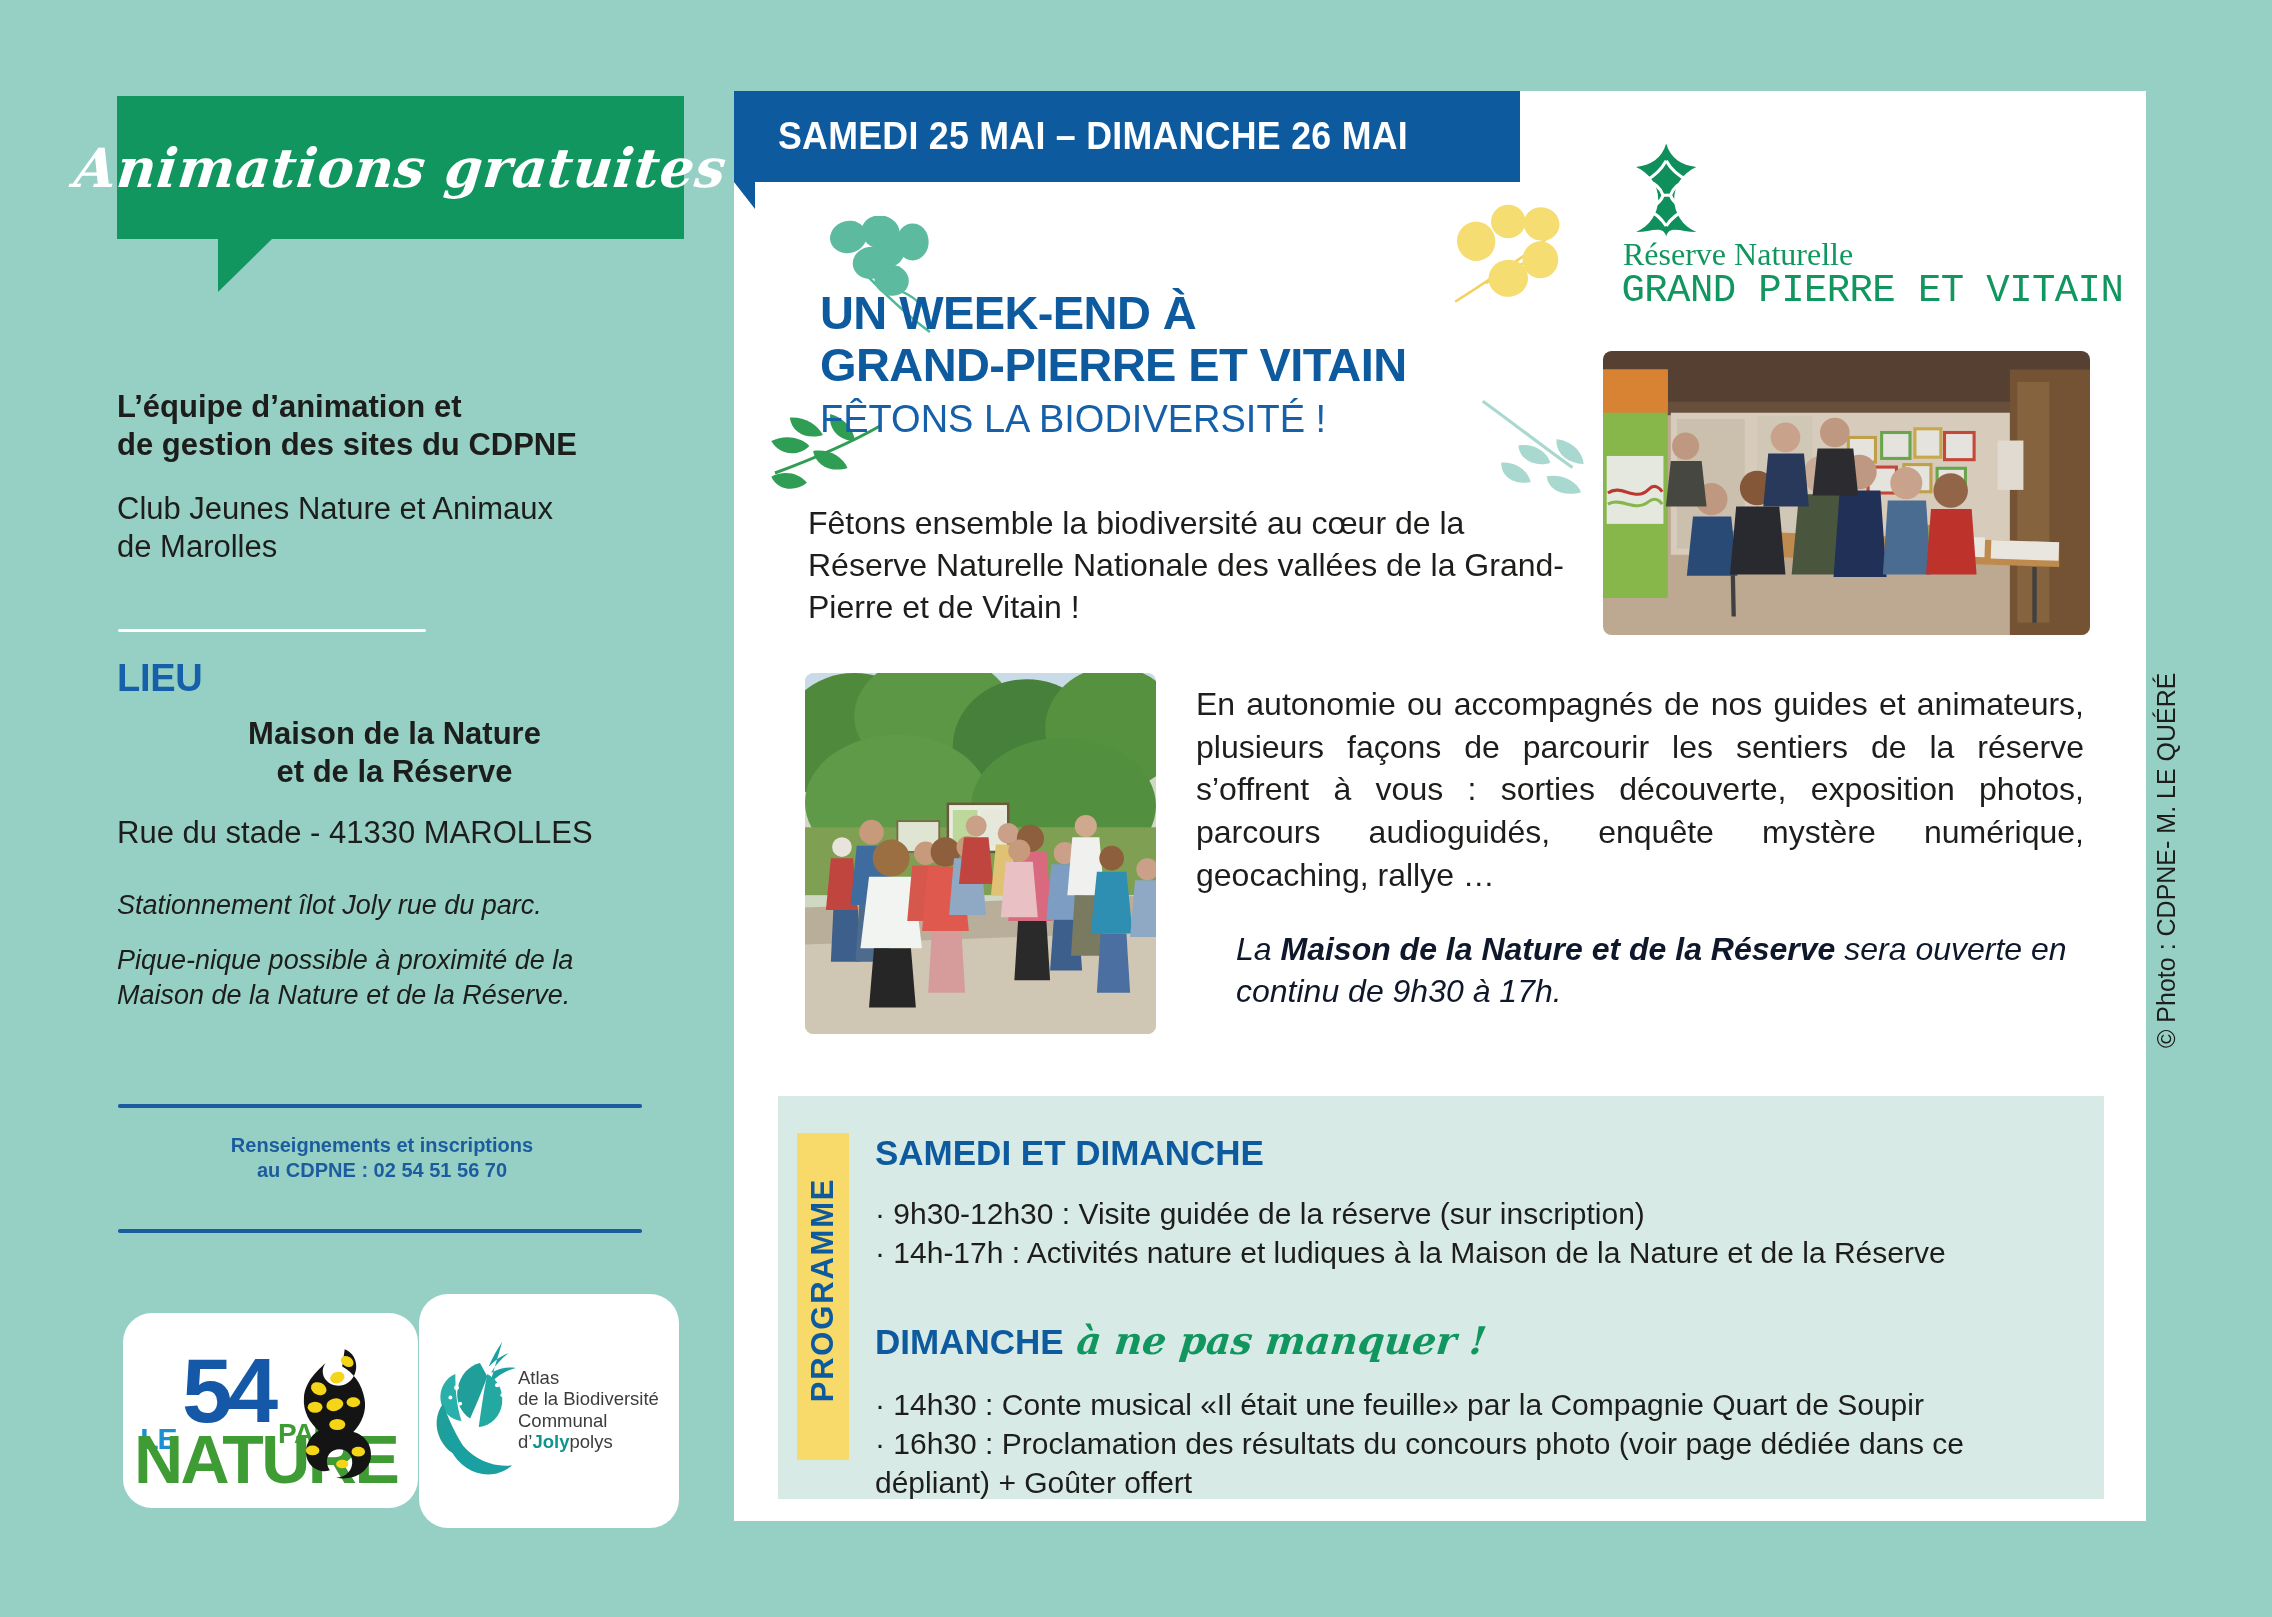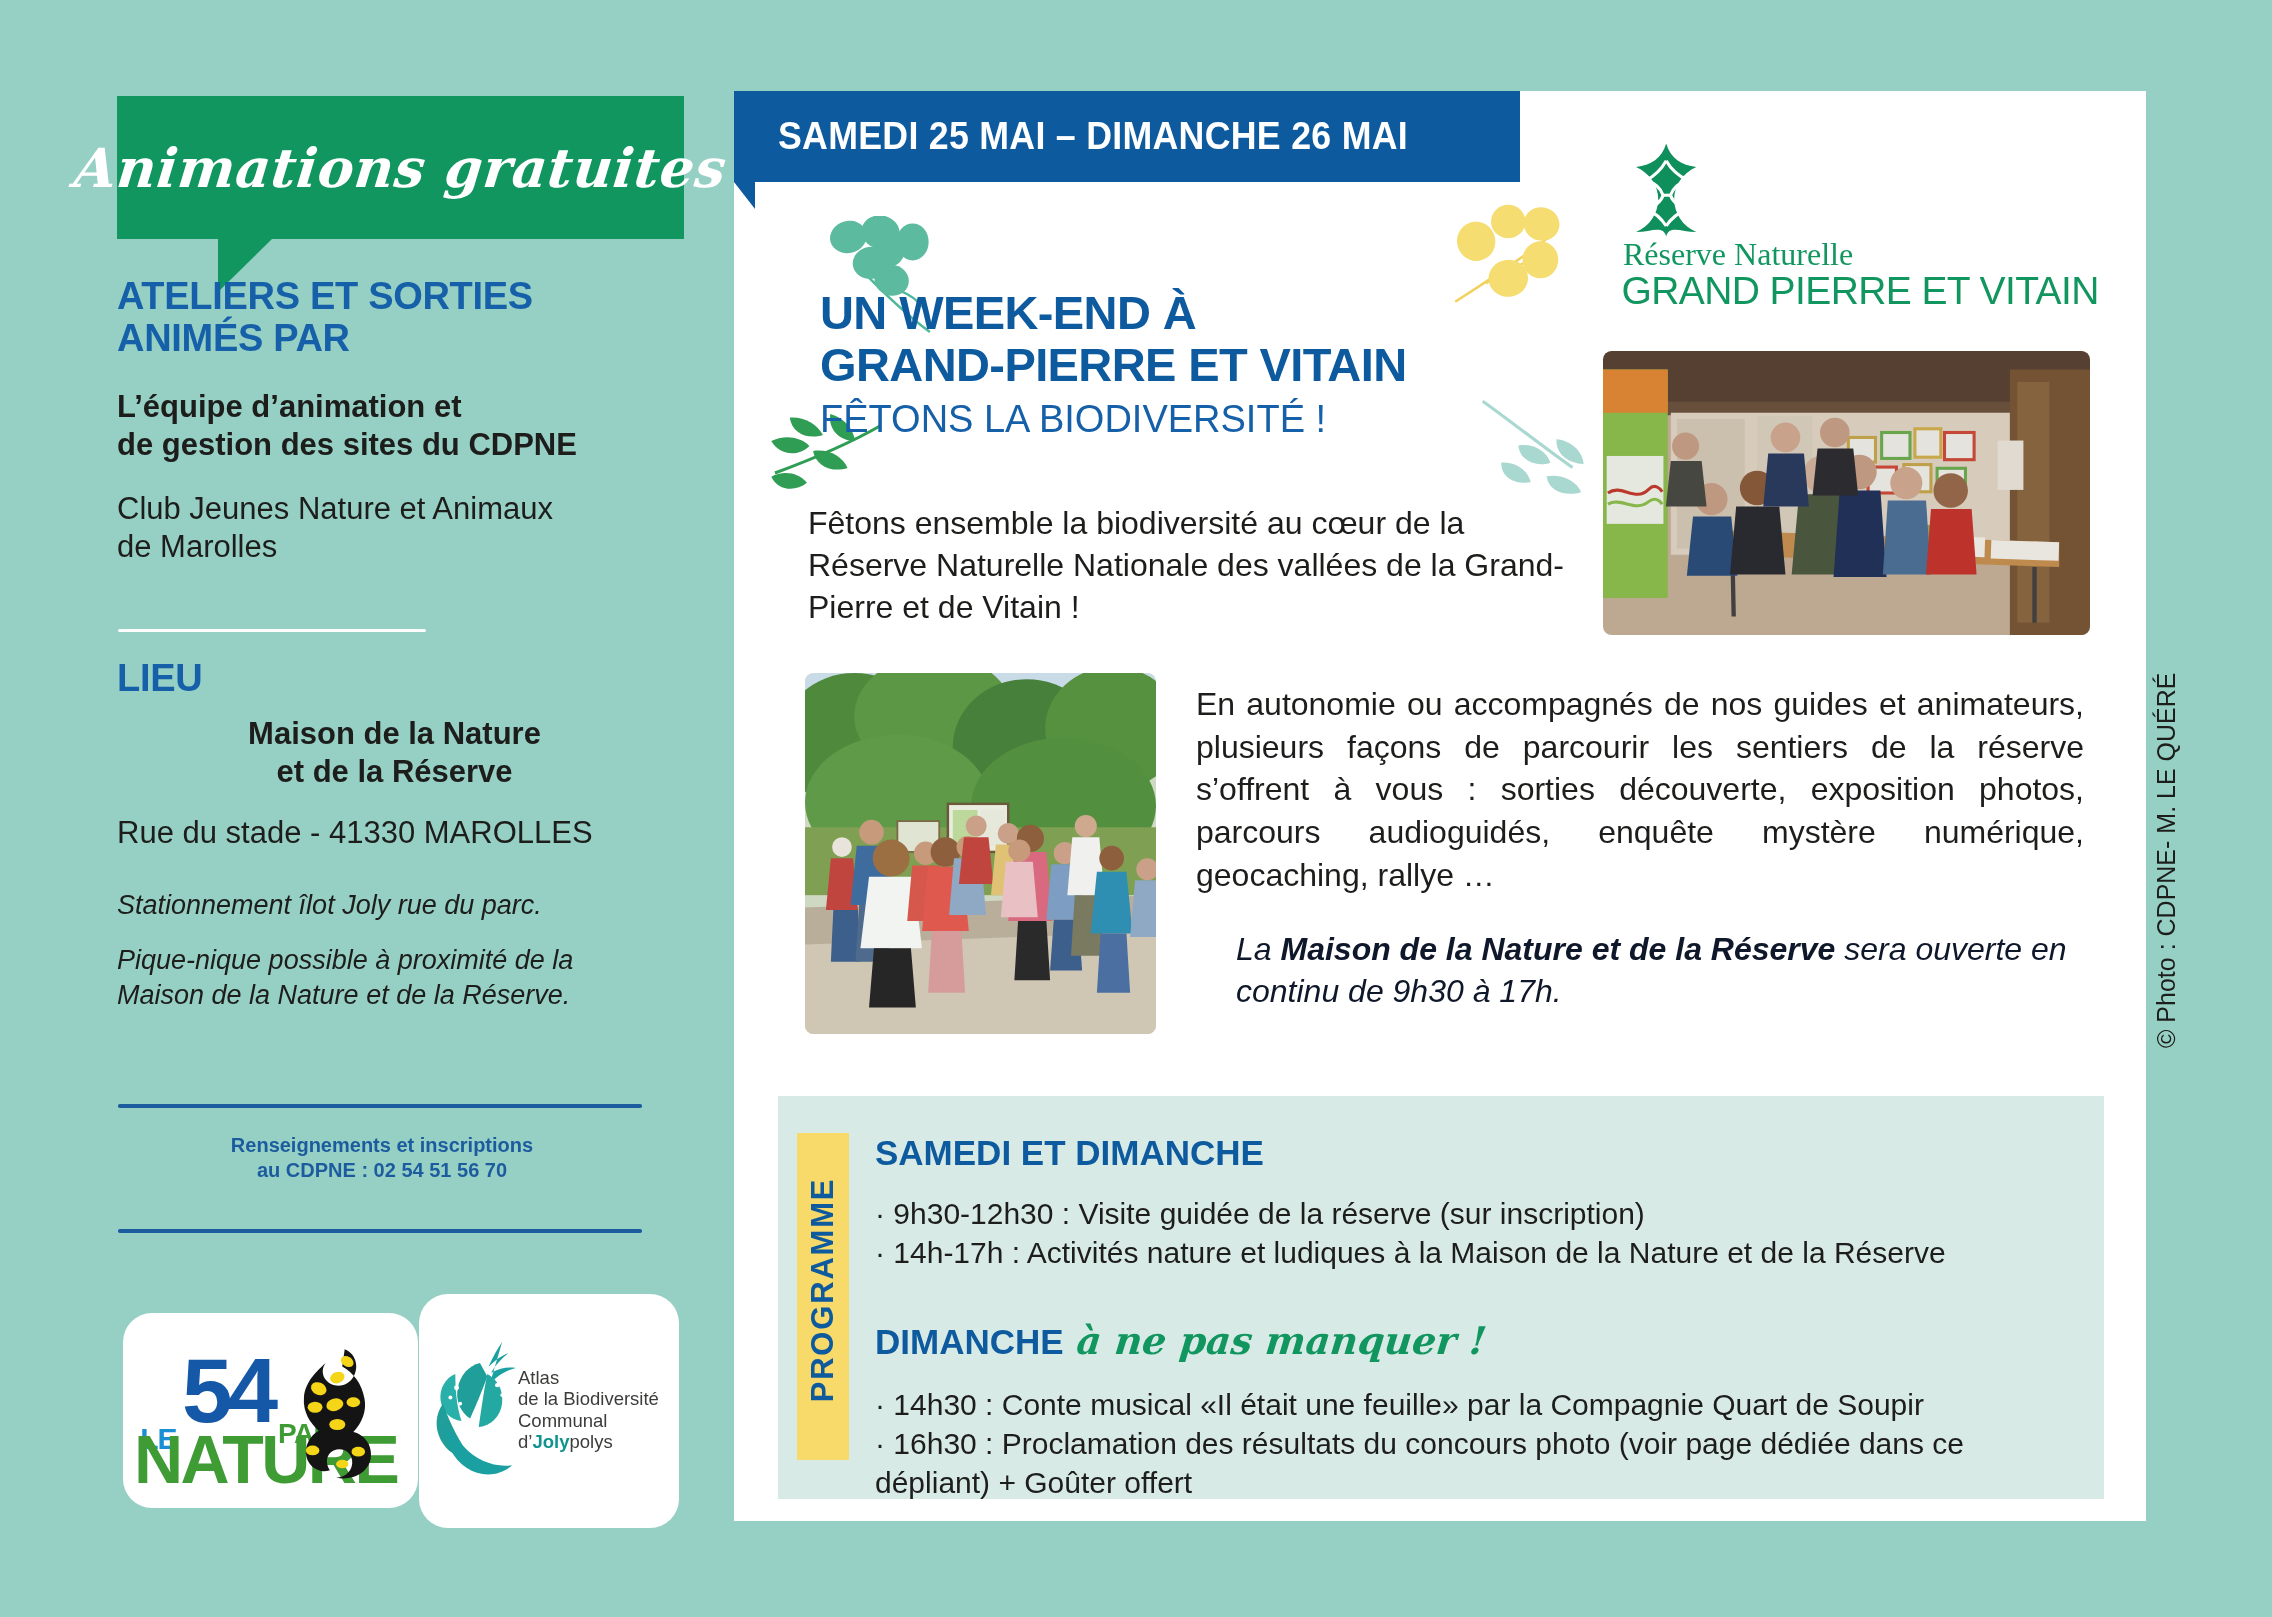--- a/index.html
+++ b/index.html
@@ -126,21 +126,21 @@
   .botanic{position:absolute;}
   #bot-green-top{left:820px;top:216px;width:142px;height:142px;}
   #bot-yellow-top{left:1449px;top:203px;width:142px;height:142px;}
   #bot-dark-left{left:771px;top:382px;width:142px;height:123px;}
   #bot-pale-right{left:1480px;top:395px;width:142px;height:123px;}
 
   
   #rn-logo{position:absolute;left:1603px;top:142px;width:469px;height:166px;}
   #rn-mark{position:absolute;left:21.6px;top:0px;width:83px;height:96px;}
   #rn-line1{position:absolute;left:20px;top:94px;color:#11965f;font-size:32px;font-family:"Liberation Serif", serif;}
-  #rn-line2{position:absolute;left:18.5px;top:127px;color:#11965f;font-size:39px;font-family:Liberation Sans, sans-serif;letter-spacing:-0.6px;white-space:nowrap;}
+  #rn-line2{position:absolute;left:18.5px;top:127px;color:#11965f;font-size:39px;font-family:Liberation Mono, monospace;letter-spacing:-0.6px;white-space:nowrap;}
 
   
   .photo{position:absolute;border-radius:8.6px;overflow:hidden;}
   #photo-indoor{left:1603px;top:351px;width:487px;height:284px;}
   #photo-outdoor{left:805px;top:673px;width:351px;height:361px;}
 
   
   #para1{
     position:absolute;left:808px;top:502px;width:758px;
     color:#1d1d1b;font-size:32px;line-height:1.32;
@@ -193,22 +193,20 @@
 </head>
 <body>
 
 <div id="left-col">
 
   <div id="speech-bubble">
     <div id="bubble-text">Animations gratuites</div>
   </div>
   <div id="speech-tail"></div>
 
-  <div class="blue-head" id="hd-ateliers" style="white-space:pre-line;">ATELIERS ET SORTIES
-ANIMÉS PAR</div>
 
   <div class="bold-dark" id="txt-equipe" style="white-space:pre-line;">L’équipe d’animation et
 de gestion des sites du CDPNE</div>
   <div class="light-dark" id="txt-club" style="white-space:pre-line;">Club Jeunes Nature et Animaux
 de Marolles</div>
 
   <div class="rule-white" id="rule1"></div>
 
   <div class="blue-head" id="hd-lieu">LIEU</div>
   <div class="bold-dark" id="txt-maison" style="white-space:pre-line;">Maison de la Nature

